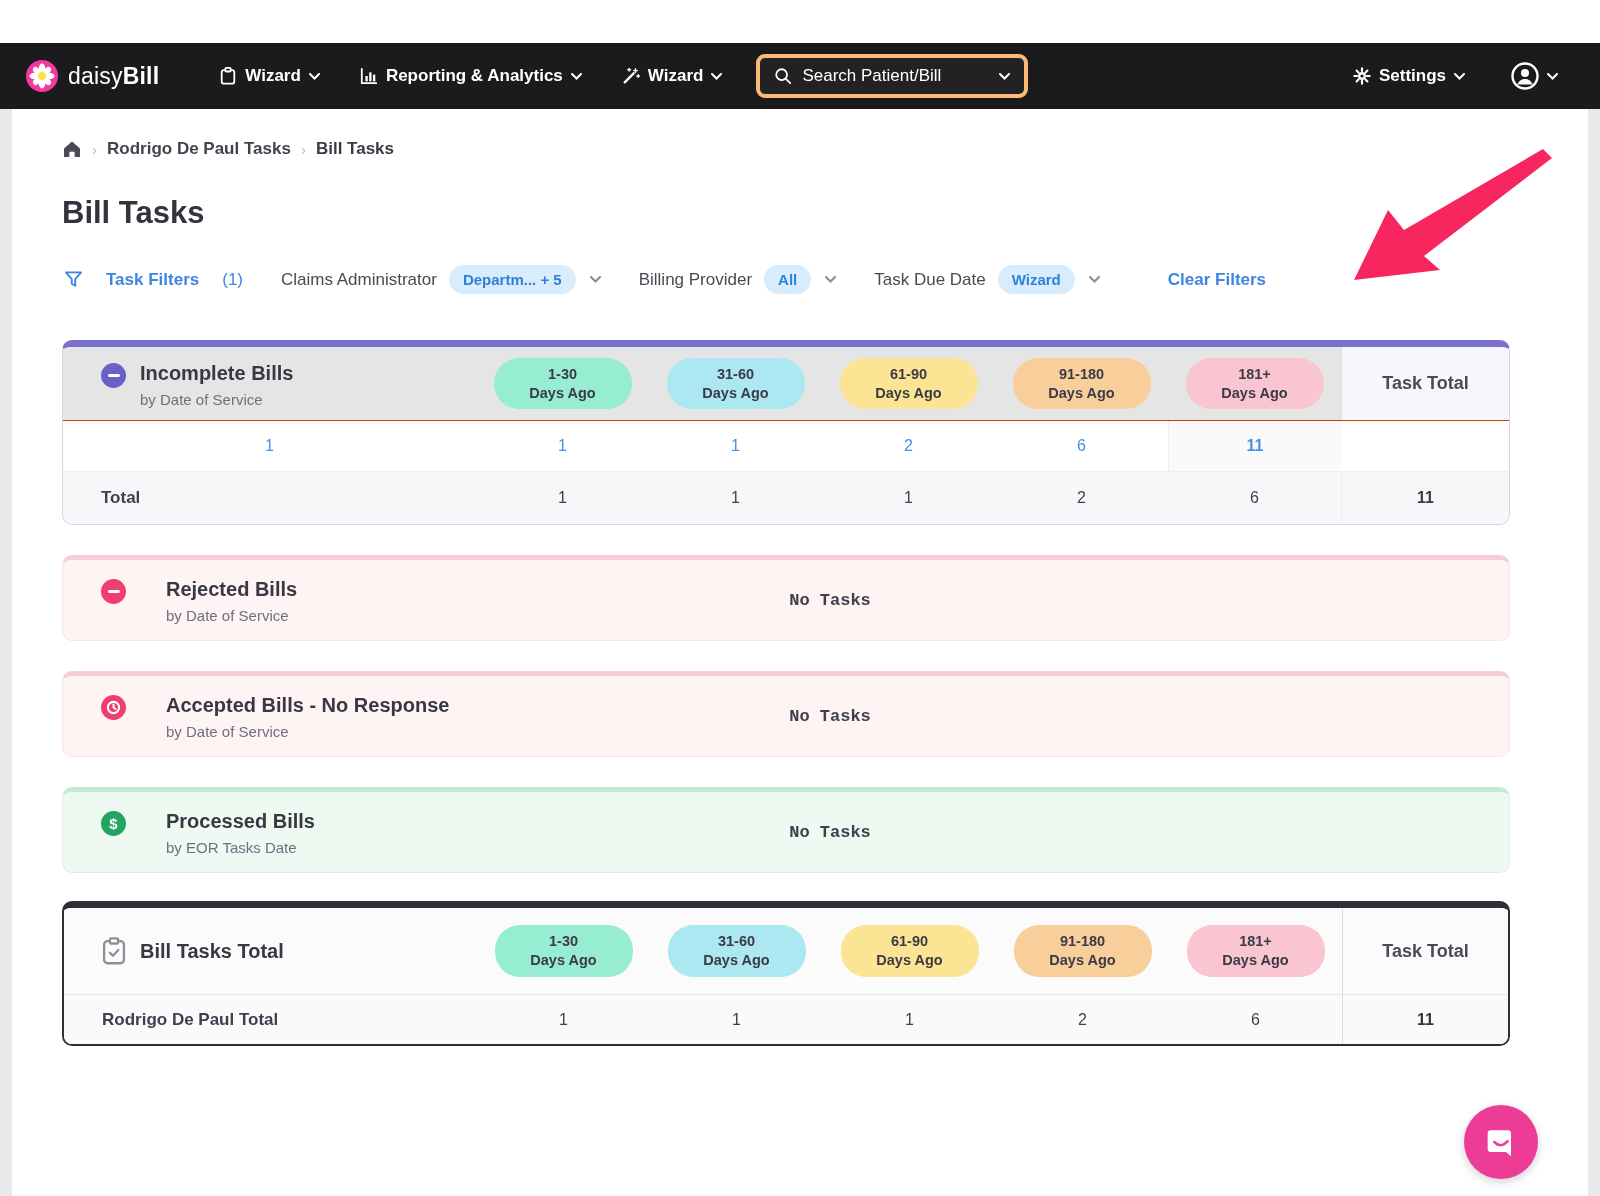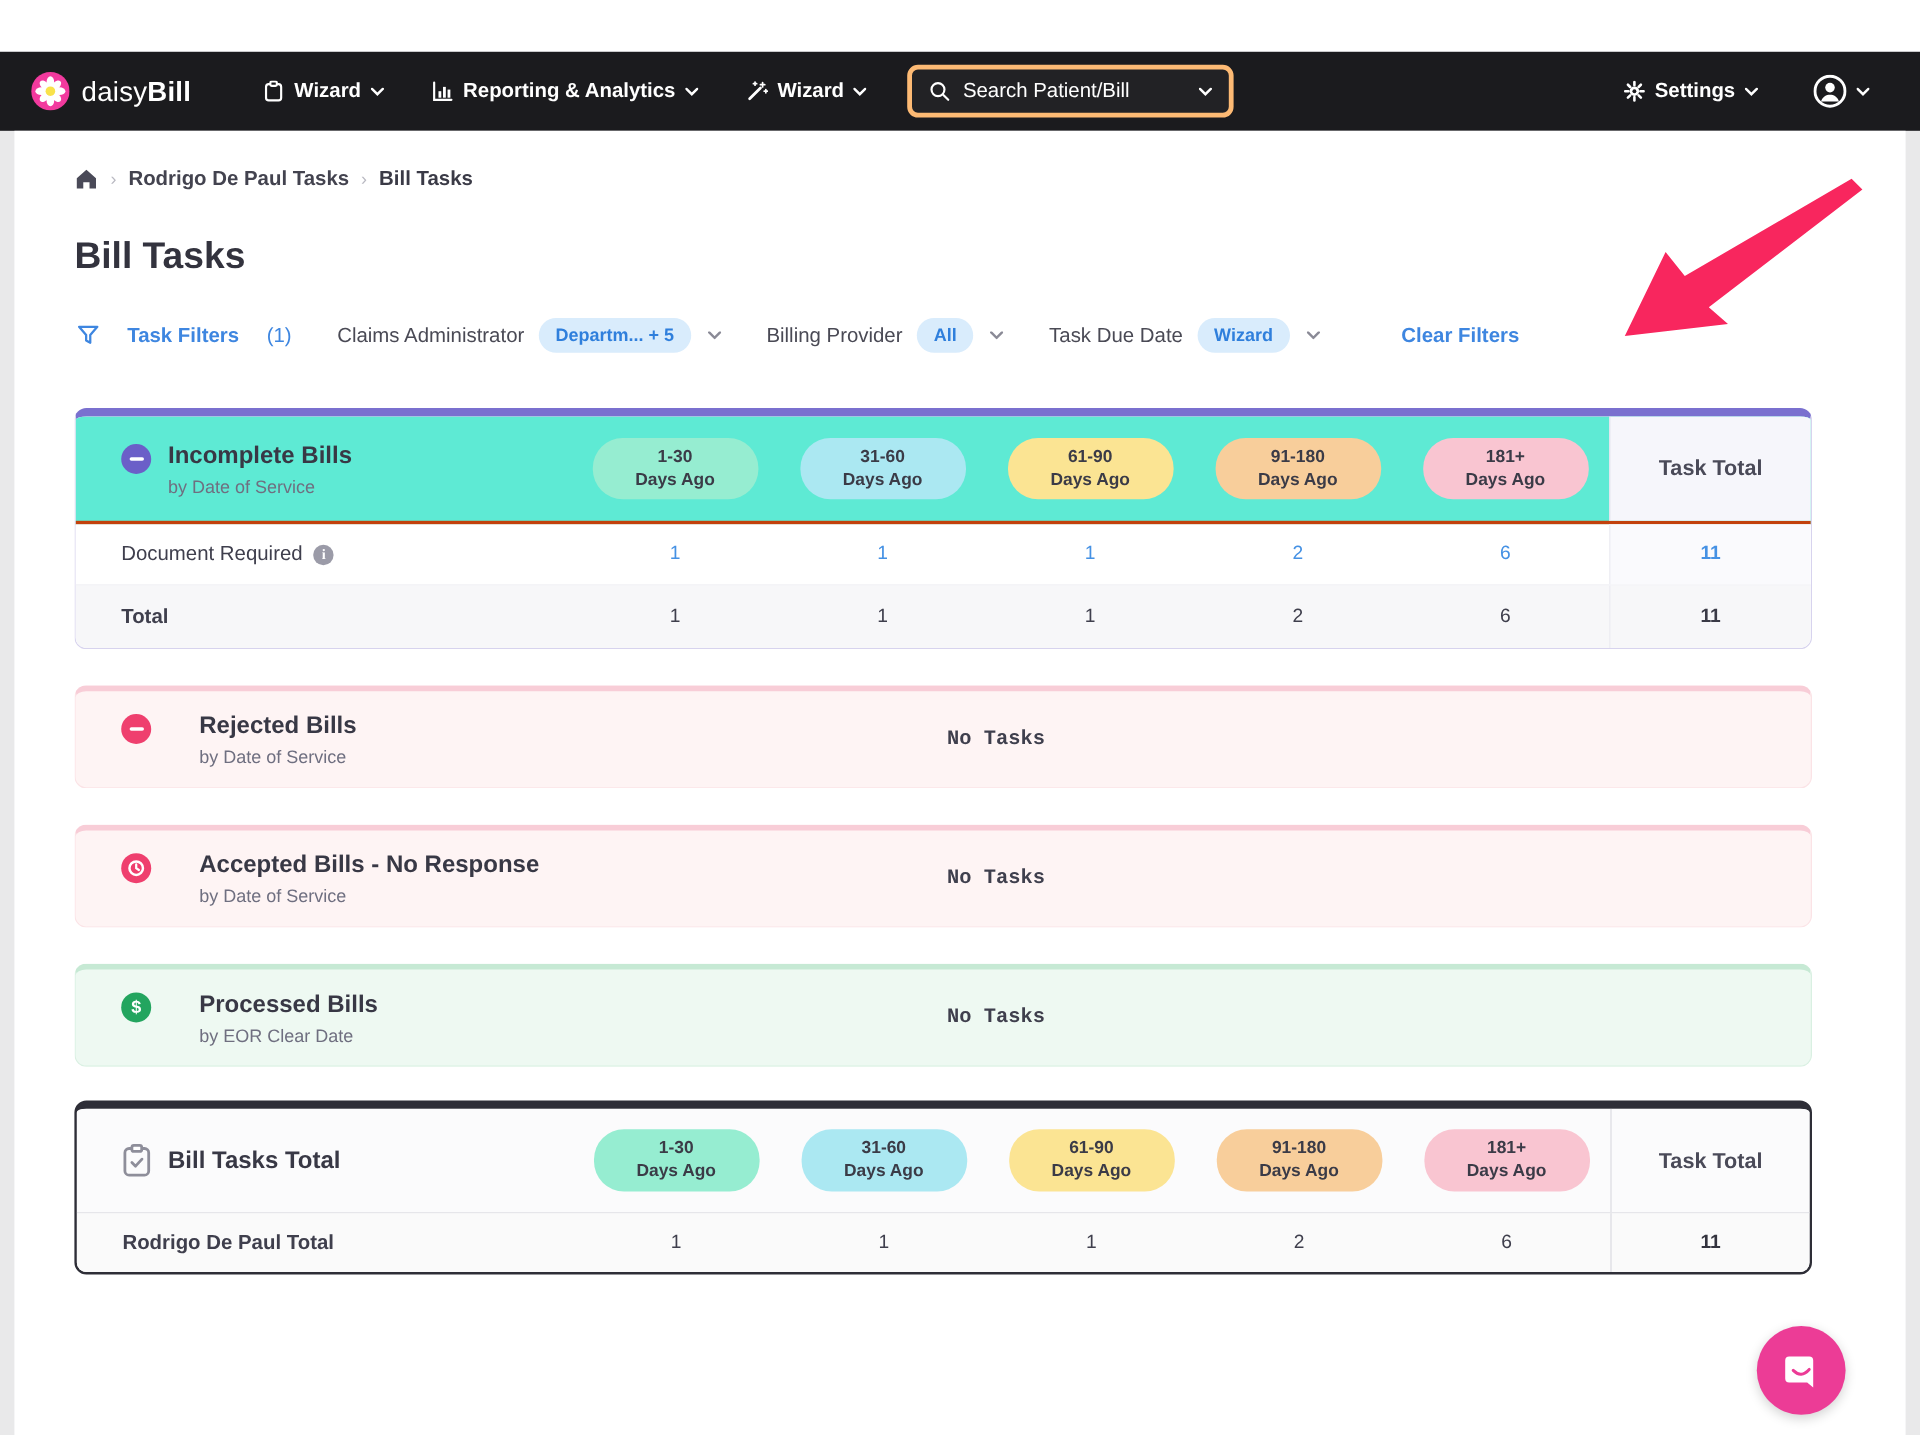--- a/index.html
+++ b/index.html
@@ -43,21 +43,21 @@
   .sec-head { display:flex; align-items:flex-start; gap:14px; padding-left:38px; }
   .sec-icon { width:25px; height:25px; border-radius:50%; flex:0 0 auto; display:flex; align-items:center; justify-content:center; margin-top:3px; }
   .minus-bar { width:12px; height:3px; background:#fff; border-radius:2px; }
   .sec-title { font-size:20px; font-weight:700; color:#383845; line-height:1.3; }
   .sec-sub { font-size:15px; color:#6f6f80; margin-top:5px; }
   .pill { display:inline-block; width:138px; padding:7px 0; border-radius:25px; text-align:center;
           font-size:14.5px; font-weight:700; color:#3b3b47; line-height:1.3; }
   .task-total-cell { height:100%; display:flex; align-items:center; justify-content:center; font-weight:700; }
 
   .card-incomplete { margin-top:46px; border:1px solid #d7d3ee; border-top:7px solid #7a70cf; }
-  .inc-head { height:90px; background:#5eead4; border-bottom:3px solid #c2410c; }
+  .inc-head { height:74px; background:#e5e5e5; border-bottom:1px solid #c2410c; }
   .inc-head .task-total-cell { background:#f6f6fb; border-left:1px solid #e3e3ee; font-size:18px; color:#4a4a58; }
   .inc-row { height:51px; font-size:16px; color:#3f3f4d; }
   .inc-row .row-label { padding-left:38px; font-size:17px; display:flex; align-items:center; gap:9px; }
   .inc-row .link { color:#4591e4; cursor:pointer; }
   .inc-row .task-total-cell { border-left:1px solid #ececf2; }
   .row-doc { background:#fff; border-bottom:1px solid #ededf2; }
   .row-doc .task-total-cell { background:#fafafd; color:#4591e4; }
   .row-total { background:#f7f7f9; height:52px; }
   .row-total .row-label { font-weight:700; }
   .row-total .task-total-cell { color:#3a3a46; }
@@ -233,24 +233,20 @@
         </div>
         <div class="cell-c"><span class="pill" style="background: rgb(150, 237, 209);"><span>1-30</span><br><span>Days Ago</span></span></div>
         <div class="cell-c"><span class="pill" style="background: rgb(171, 232, 242);"><span>31-60</span><br><span>Days Ago</span></span></div>
         <div class="cell-c"><span class="pill" style="background: rgb(251, 228, 147);"><span>61-90</span><br><span>Days Ago</span></span></div>
         <div class="cell-c"><span class="pill" style="background: rgb(248, 206, 155);"><span>91-180</span><br><span>Days Ago</span></span></div>
         <div class="cell-c"><span class="pill" style="background: rgb(249, 197, 209);"><span>181+</span><br><span>Days Ago</span></span></div>
         <div class="task-total-cell">Task Total</div>
       </div>
 
       <div class="t-row inc-row row-doc">
-        <div class="row-label">
-          <span>Document Required</span>
-          <span class="info-dot">i</span>
-        </div>
         <div class="cell-c link">1</div>
         <div class="cell-c link">1</div>
         <div class="cell-c link">1</div>
         <div class="cell-c link">2</div>
         <div class="cell-c link">6</div>
         <div class="task-total-cell link">11</div>
       </div>
 
       <div class="t-row inc-row row-total">
         <div class="row-label">
@@ -292,21 +288,21 @@
         </span>
       </div>
       <div class="no-tasks">No Tasks</div>
     </div>
 
     <div class="card empty-card empty-green">
       <div class="sec-head">
         <span class="sec-icon" style="background:#23a55f;color:#fff;font-weight:700;font-size:15px;">$</span>
         <span>
           <div class="sec-title">Processed Bills</div>
-          <div class="sec-sub">by EOR Clear Date</div>
+          <div class="sec-sub">by EOR Tasks Date</div>
         </span>
       </div>
       <div class="no-tasks">No Tasks</div>
     </div>
 
     <div class="card card-totals">
       <div class="t-row tot-head">
         <div class="sec-head" style="align-items:center;">
           <svg width="24" height="28" viewBox="0 0 20 24">
             <rect x="1.5" y="3.5" width="17" height="19" rx="3" fill="none" stroke="#8e8e9a" stroke-width="2"></rect>

